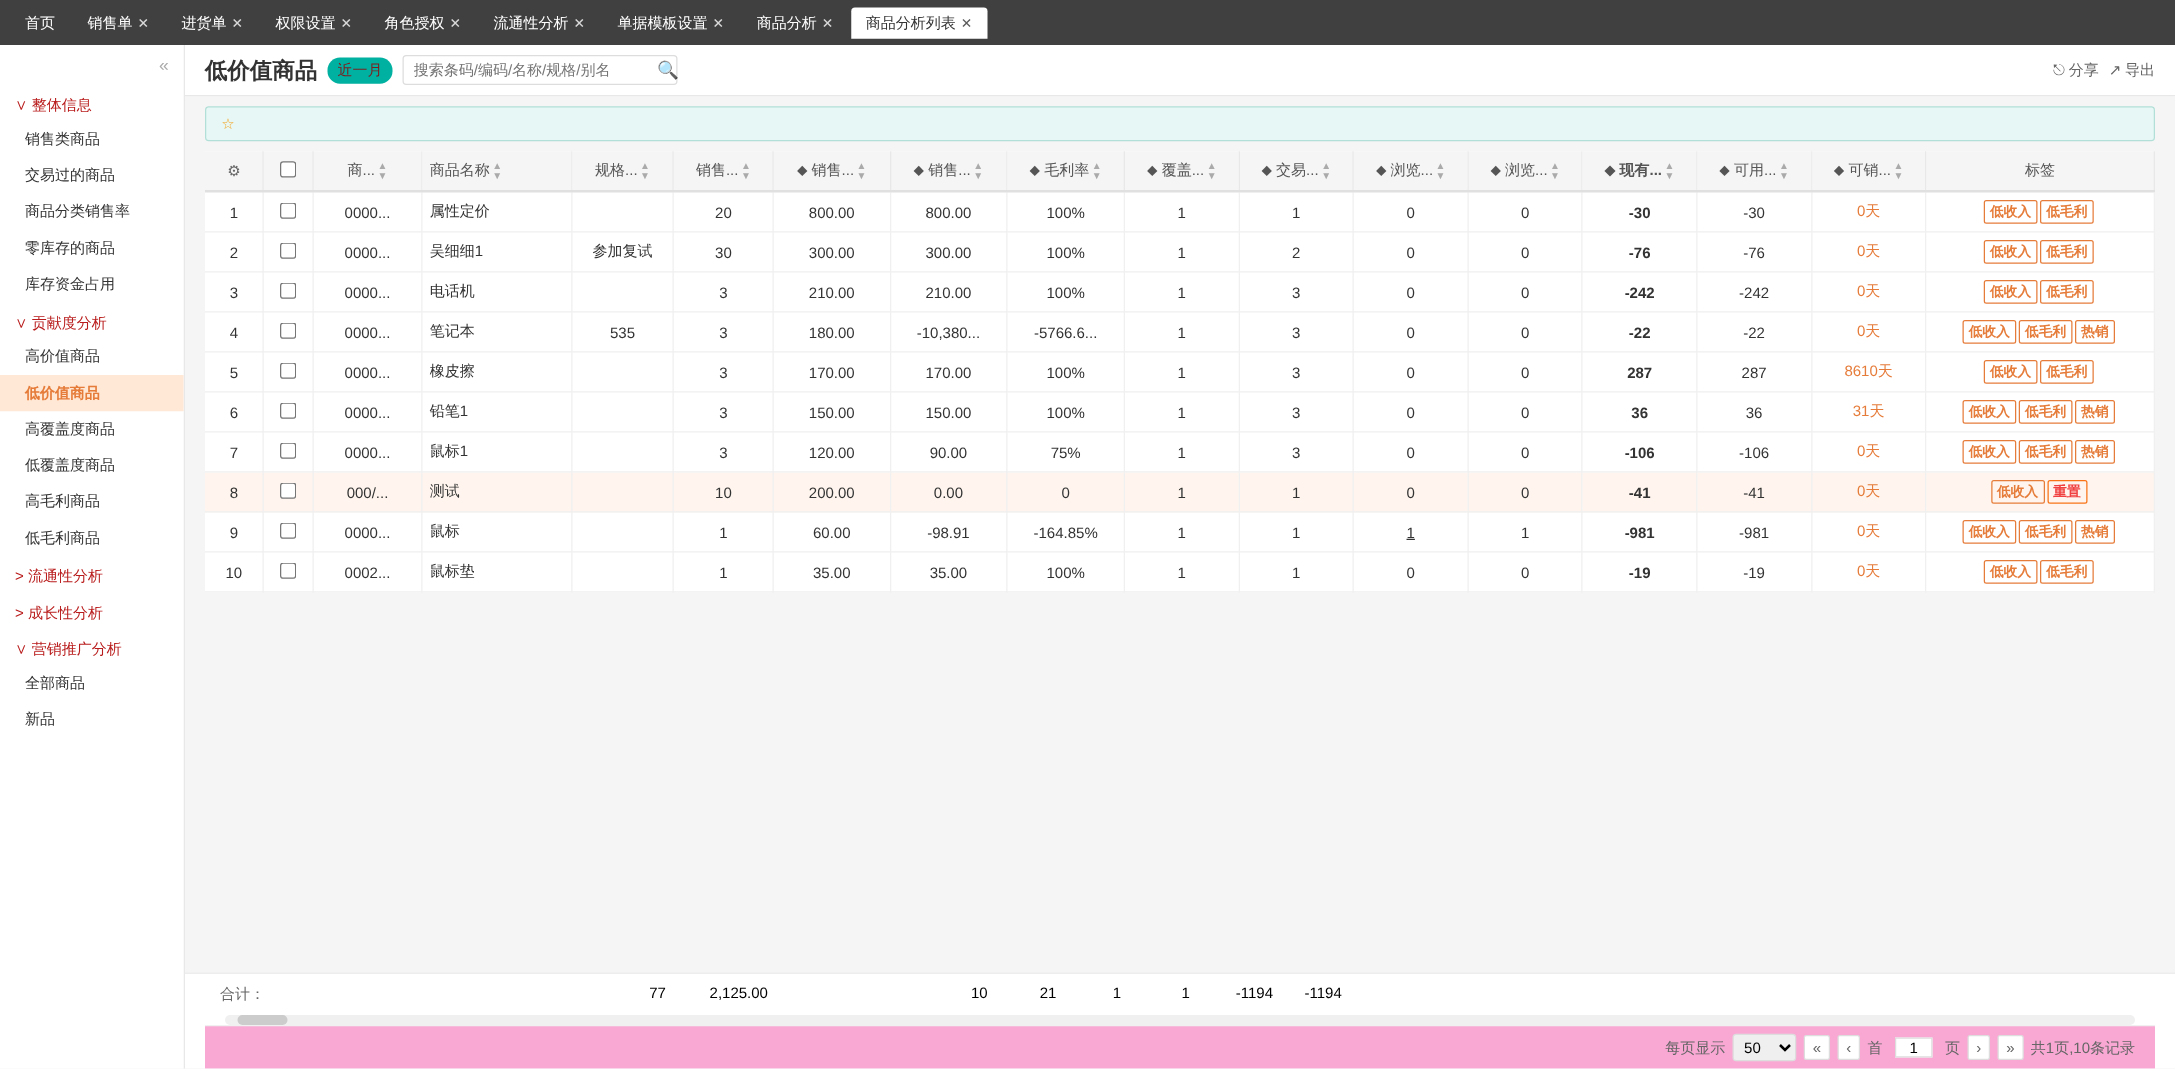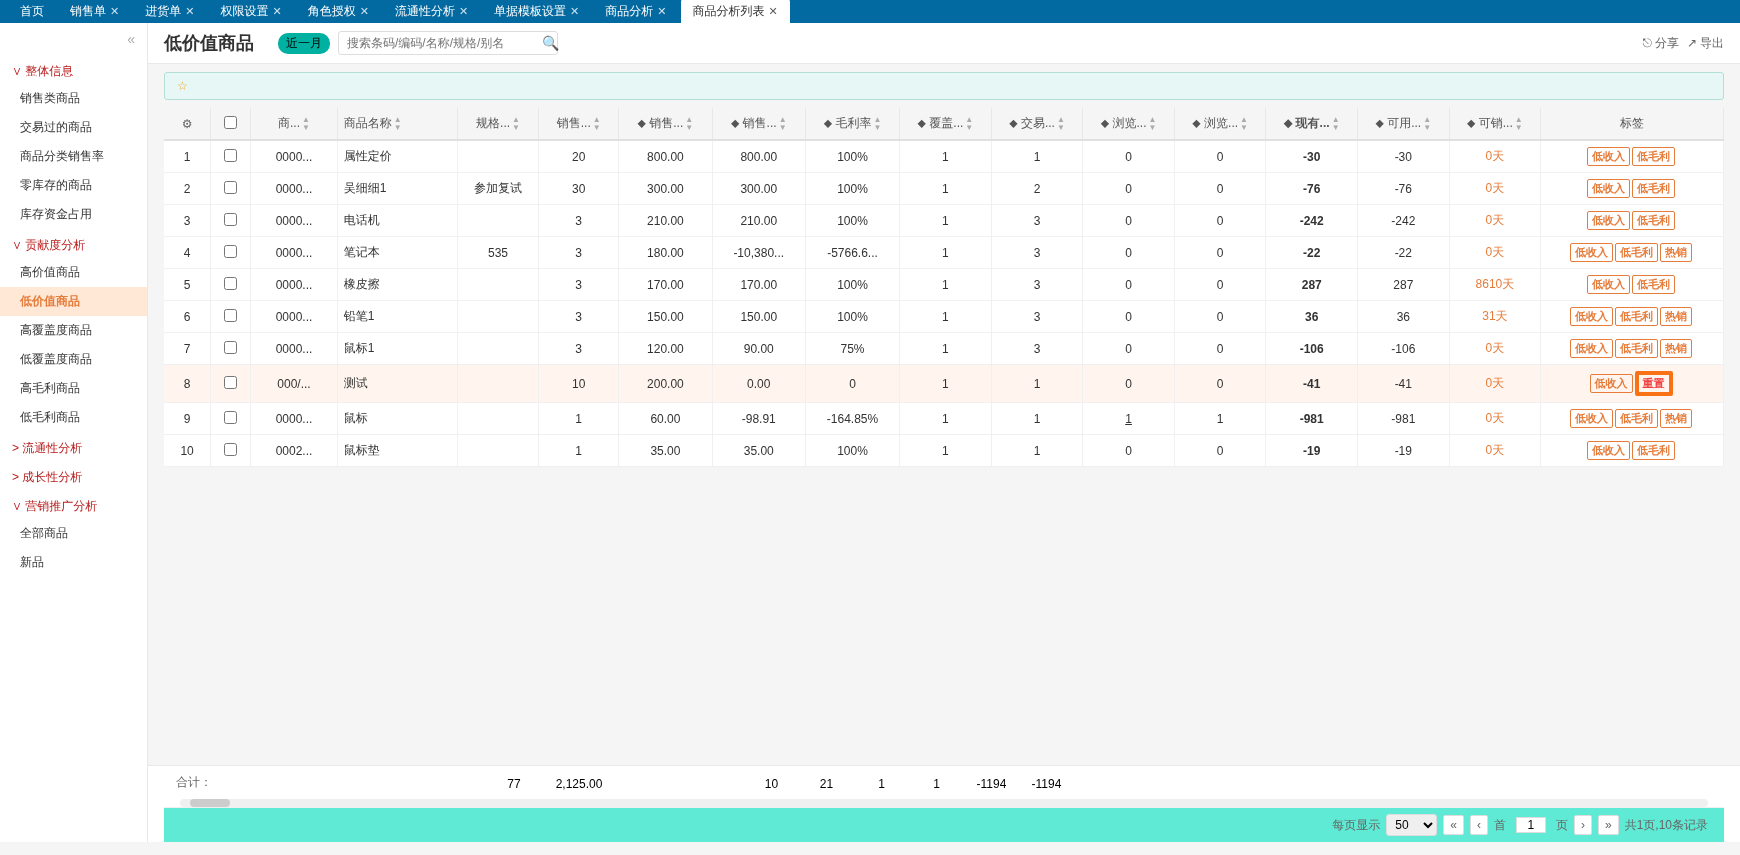--- a/index.html
+++ b/index.html
@@ -1,23 +1,23 @@
 <!DOCTYPE html>
 <html><head>
   <meta charset="utf-8">
   <style>
     * { box-sizing: border-box; margin: 0; padding: 0; font-family: 'Microsoft YaHei', Arial, sans-serif; font-size: 12px; }
     body { background: #f5f5f5; overflow: hidden; height: 855px; }
 
     
     .top-nav {
-      background: #0369a1;
+      background: #404040;
       display: flex;
       align-items: center;
-      height: 23px;
+      height: 36px;
       padding: 0 8px;
       gap: 2px;
     }
     .nav-item {
       color: #fff;
       padding: 4px 12px;
       cursor: pointer;
       border-radius: 3px 3px 0 0;
       white-space: nowrap;
       font-size: 13px;
@@ -77,25 +77,24 @@
       gap: 8px;
       border-bottom: 1px solid #e8e8e8;
     }
     .page-title {
       font-size: 18px;
       font-weight: bold;
       color: #333;
     }
     .date-badge {
       background: #00b0a0;
-      color: #000000;
+      color: #7f1d1d;
       padding: 2px 8px;
       border-radius: 10px;
       font-size: 12px;
-      margin-left: 16px;
     }
     .search-input {
       border: 1px solid #ddd;
       border-radius: 3px;
       padding: 4px 28px 4px 8px;
       width: 220px;
       font-size: 12px;
       color: #999;
     }
     .search-icon-wrap {
@@ -181,44 +180,44 @@
 
     .tag {
       display: inline-block;
       padding: 1px 4px;
       border-radius: 2px;
       font-size: 11px;
       margin-right: 2px;
       font-weight: bold;
     }
     .tag-orange { color: #e67c3a; border: 1px solid #e67c3a; }
-    .tag-red { color: #f04040; border: 4px solid #f97316; }
+    .tag-red { color: #f04040; border: 1px solid #f97316; }
 
     .days-badge {
       color: #e67c3a;
       font-size: 12px;
     }
 
     .underline-link {
       text-decoration: underline;
       color: #333;
       cursor: pointer;
     }
 
     
     .footer-bar {
       background: #fff;
       border-top: 1px solid #e8e8e8;
       padding: 0 16px;
     }
     .total-row {
       display: flex;
-      align-items: flex-end;
+      align-items: flex-start;
       padding: 8px 0;
-      gap: 0;
+      gap: 12px;
     }
 
     
     .scrollbar-area {
       height: 8px;
       background: #f0f0f0;
       margin: 0 16px;
       border-radius: 4px;
       position: relative;
     }
@@ -230,21 +229,21 @@
       position: absolute;
       left: 10px;
     }
 
     
     .pagination {
       display: flex;
       align-items: center;
       justify-content: flex-end;
       padding: 6px 16px;
-      background: #5eead4;
+      background: #f9a8d4;
       gap: 6px;
       border-top: 1px solid #f0f0f0;
     }
     .page-size-label { color: #666; }
     .page-size-select {
       border: 1px solid #ddd;
       border-radius: 3px;
       padding: 2px 4px;
       font-size: 12px;
     }

